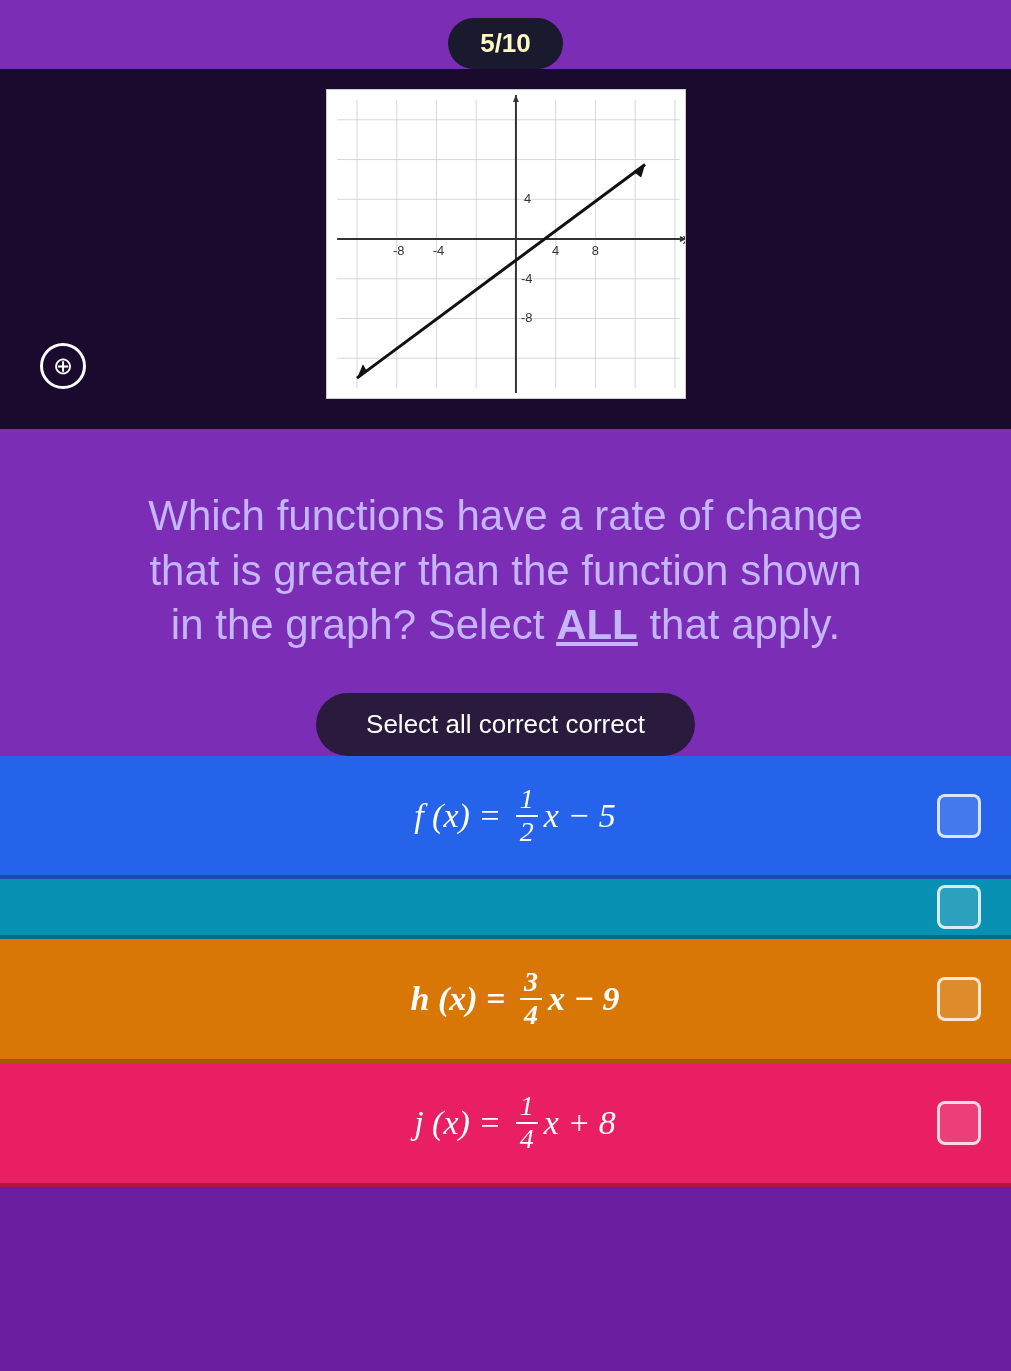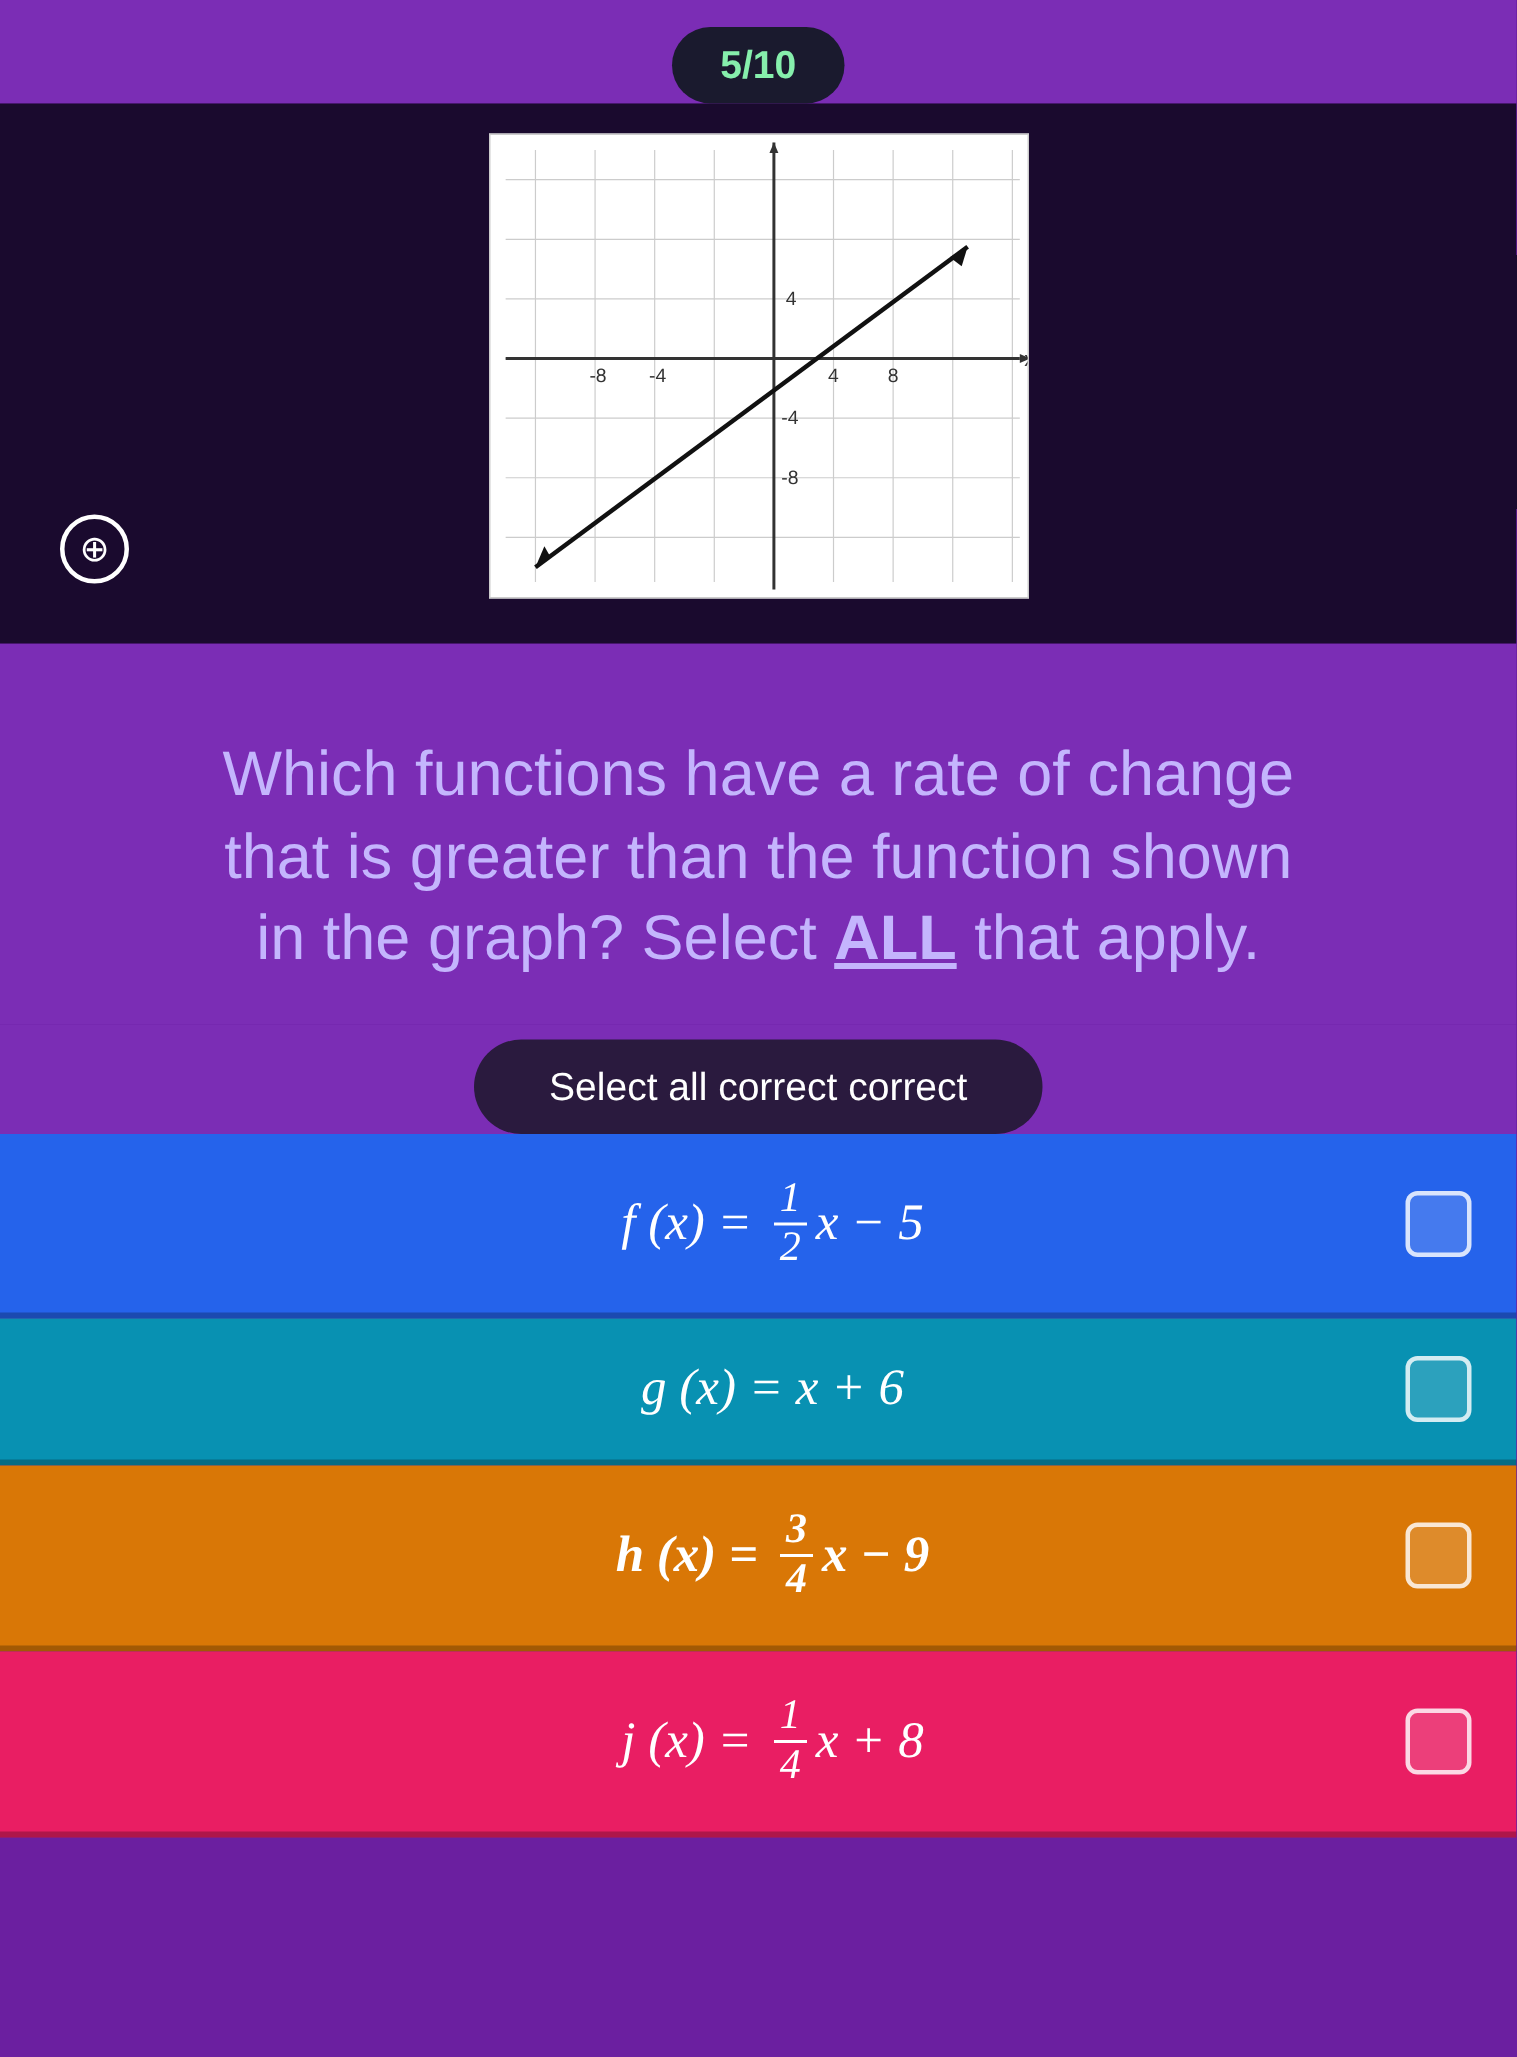--- a/index.html
+++ b/index.html
@@ -16,21 +16,21 @@
     .top-bar {
       background: #7B2DB5;
       display: flex;
       justify-content: center;
       padding: 18px 0 0 0;
       position: relative;
     }
 
     .progress-badge {
       background: #1a1a2e;
-      color: #86efac;
+      color: #fef9c3;
       border-radius: 30px;
       padding: 10px 32px;
       font-size: 26px;
       font-weight: bold;
       font-family: Arial, sans-serif;
       z-index: 10;
       position: relative;
     }
 
     
@@ -273,23 +273,20 @@
       <span class="fraction">
         <span class="numerator">1</span>
         <span class="denominator">2</span>
       </span>
       <span><em>x</em> − 5</span>
     </div>
     <div class="checkbox"></div>
   </div>
 
   <div class="option-row teal">
-    <div class="math-expr">
-      <span><em>g</em> (<em>x</em>) = <em>x</em> + 6</span>
-    </div>
     <div class="checkbox"></div>
   </div>
 
   <div class="option-row orange">
     <div class="math-expr">
       <span><em>h</em> (<em>x</em>) =&nbsp;</span>
       <span class="fraction">
         <span class="numerator">3</span>
         <span class="denominator">4</span>
       </span>

